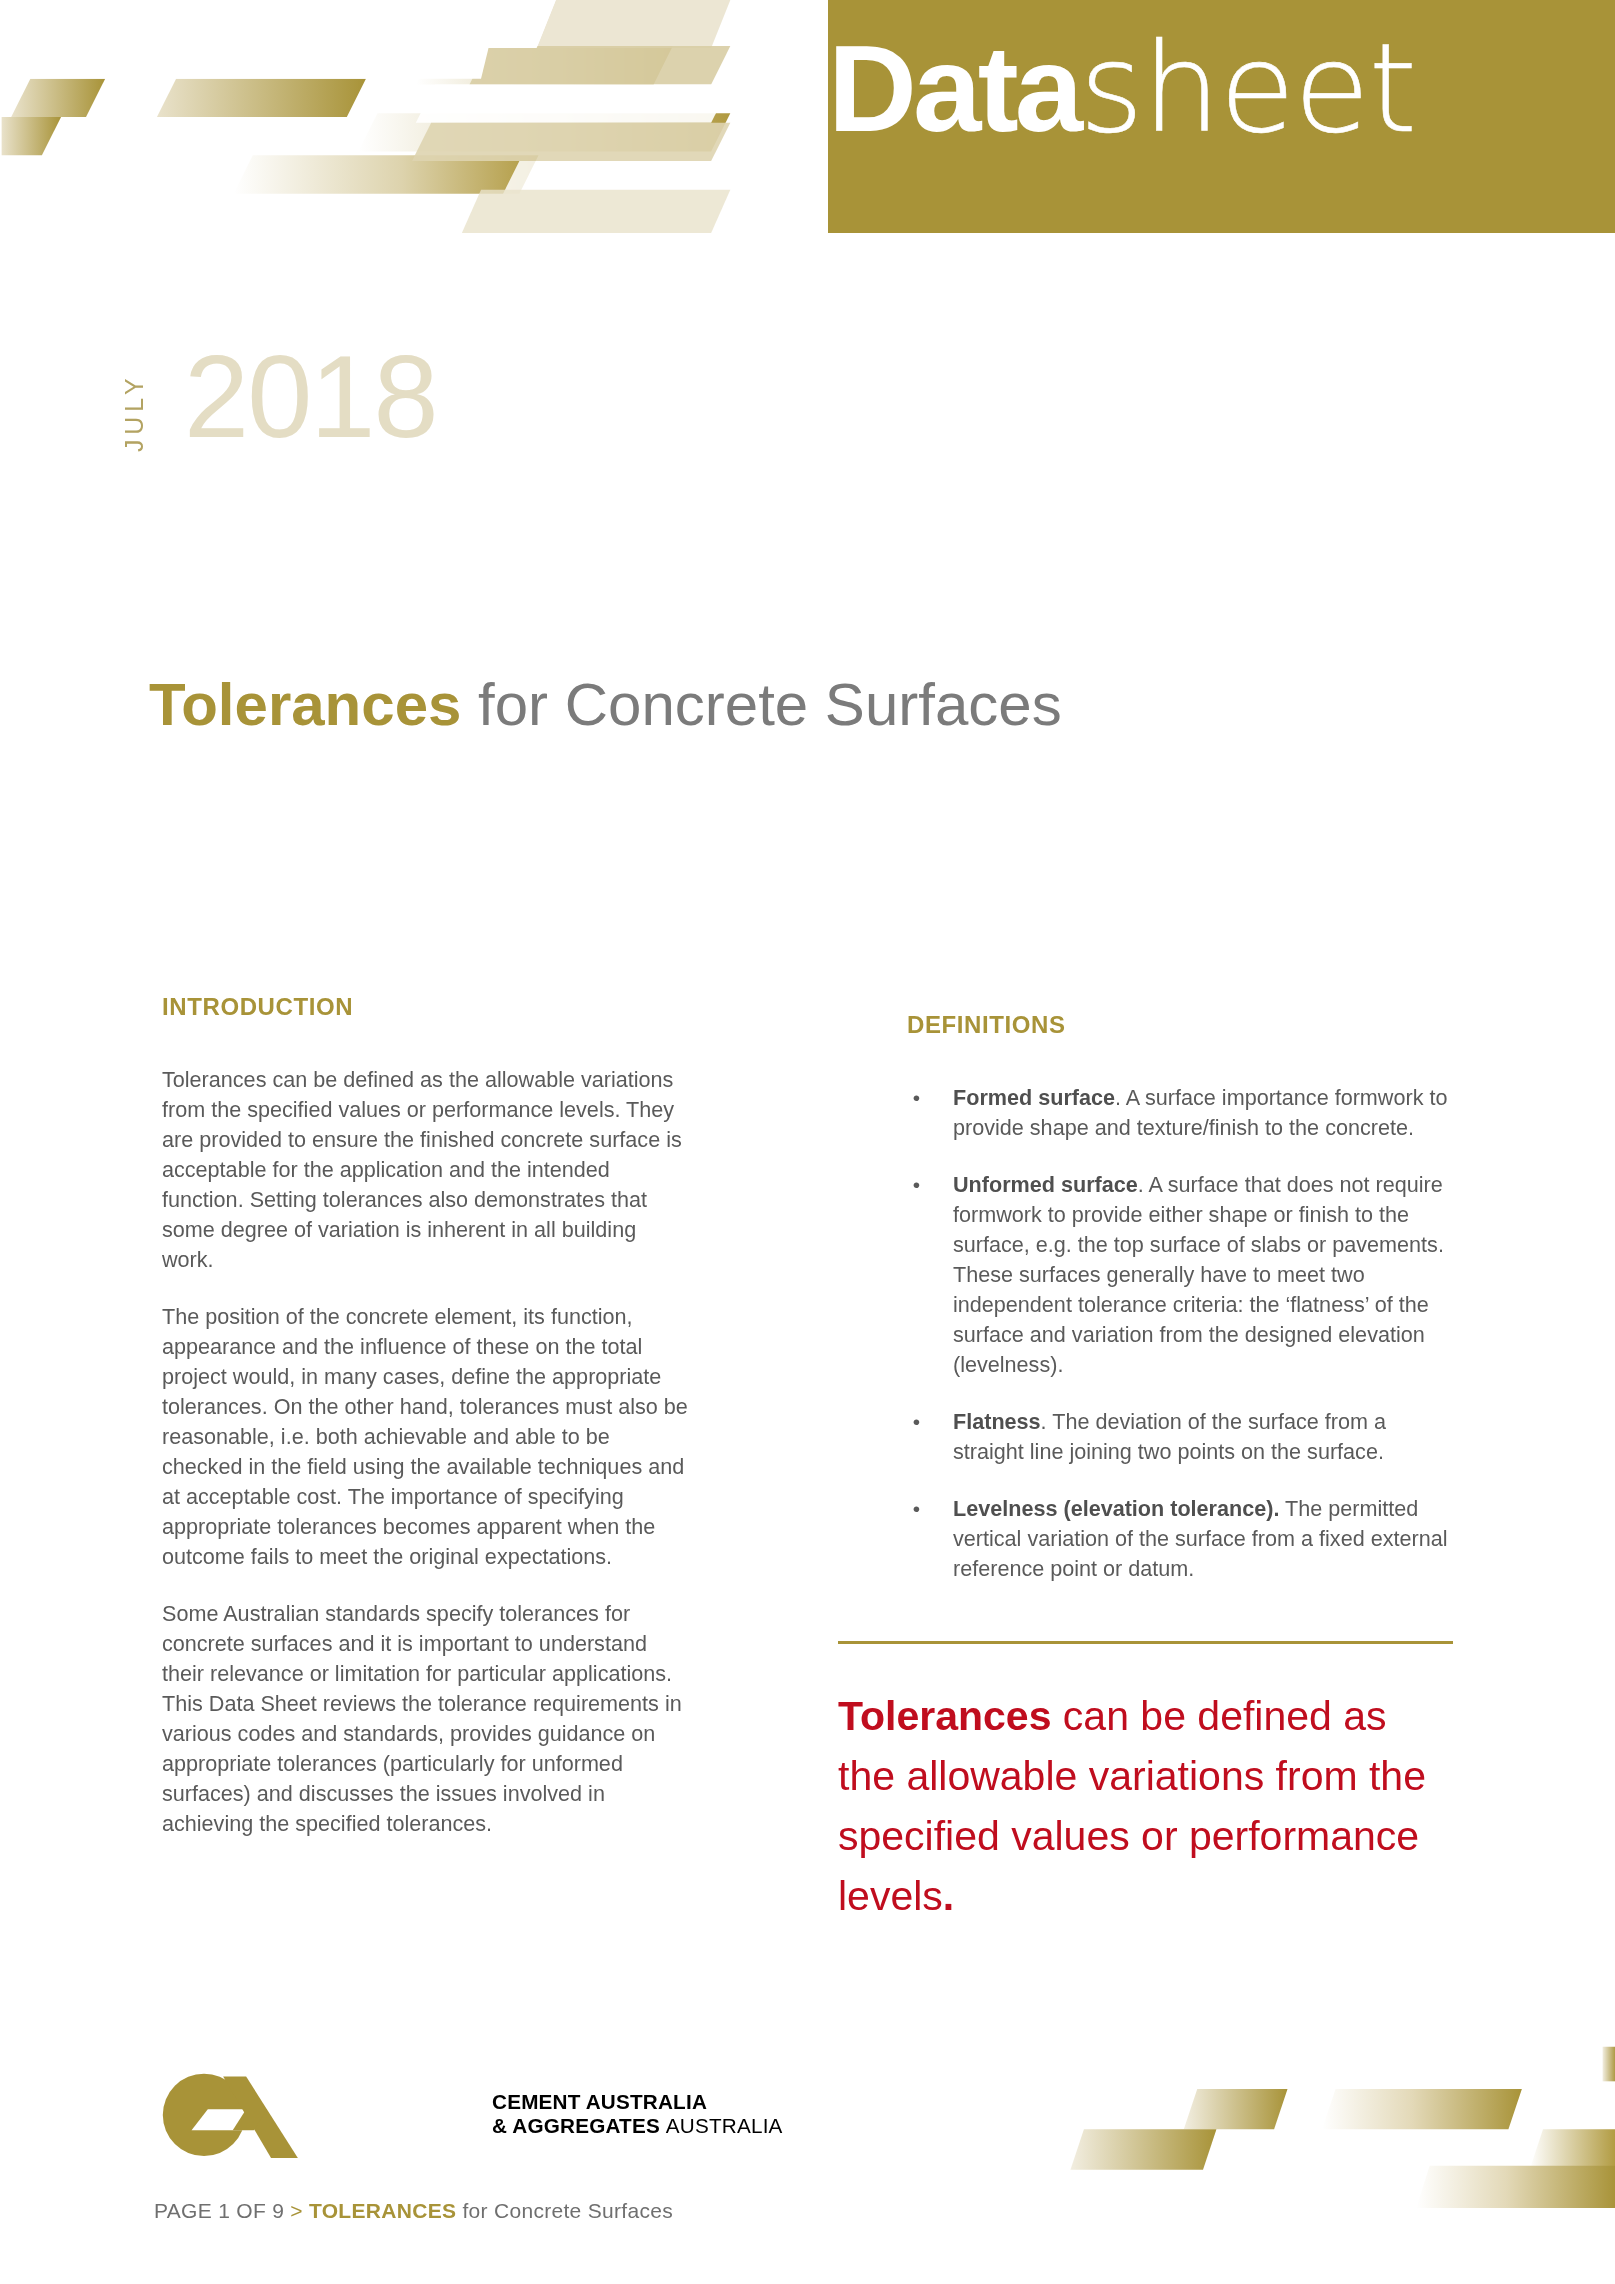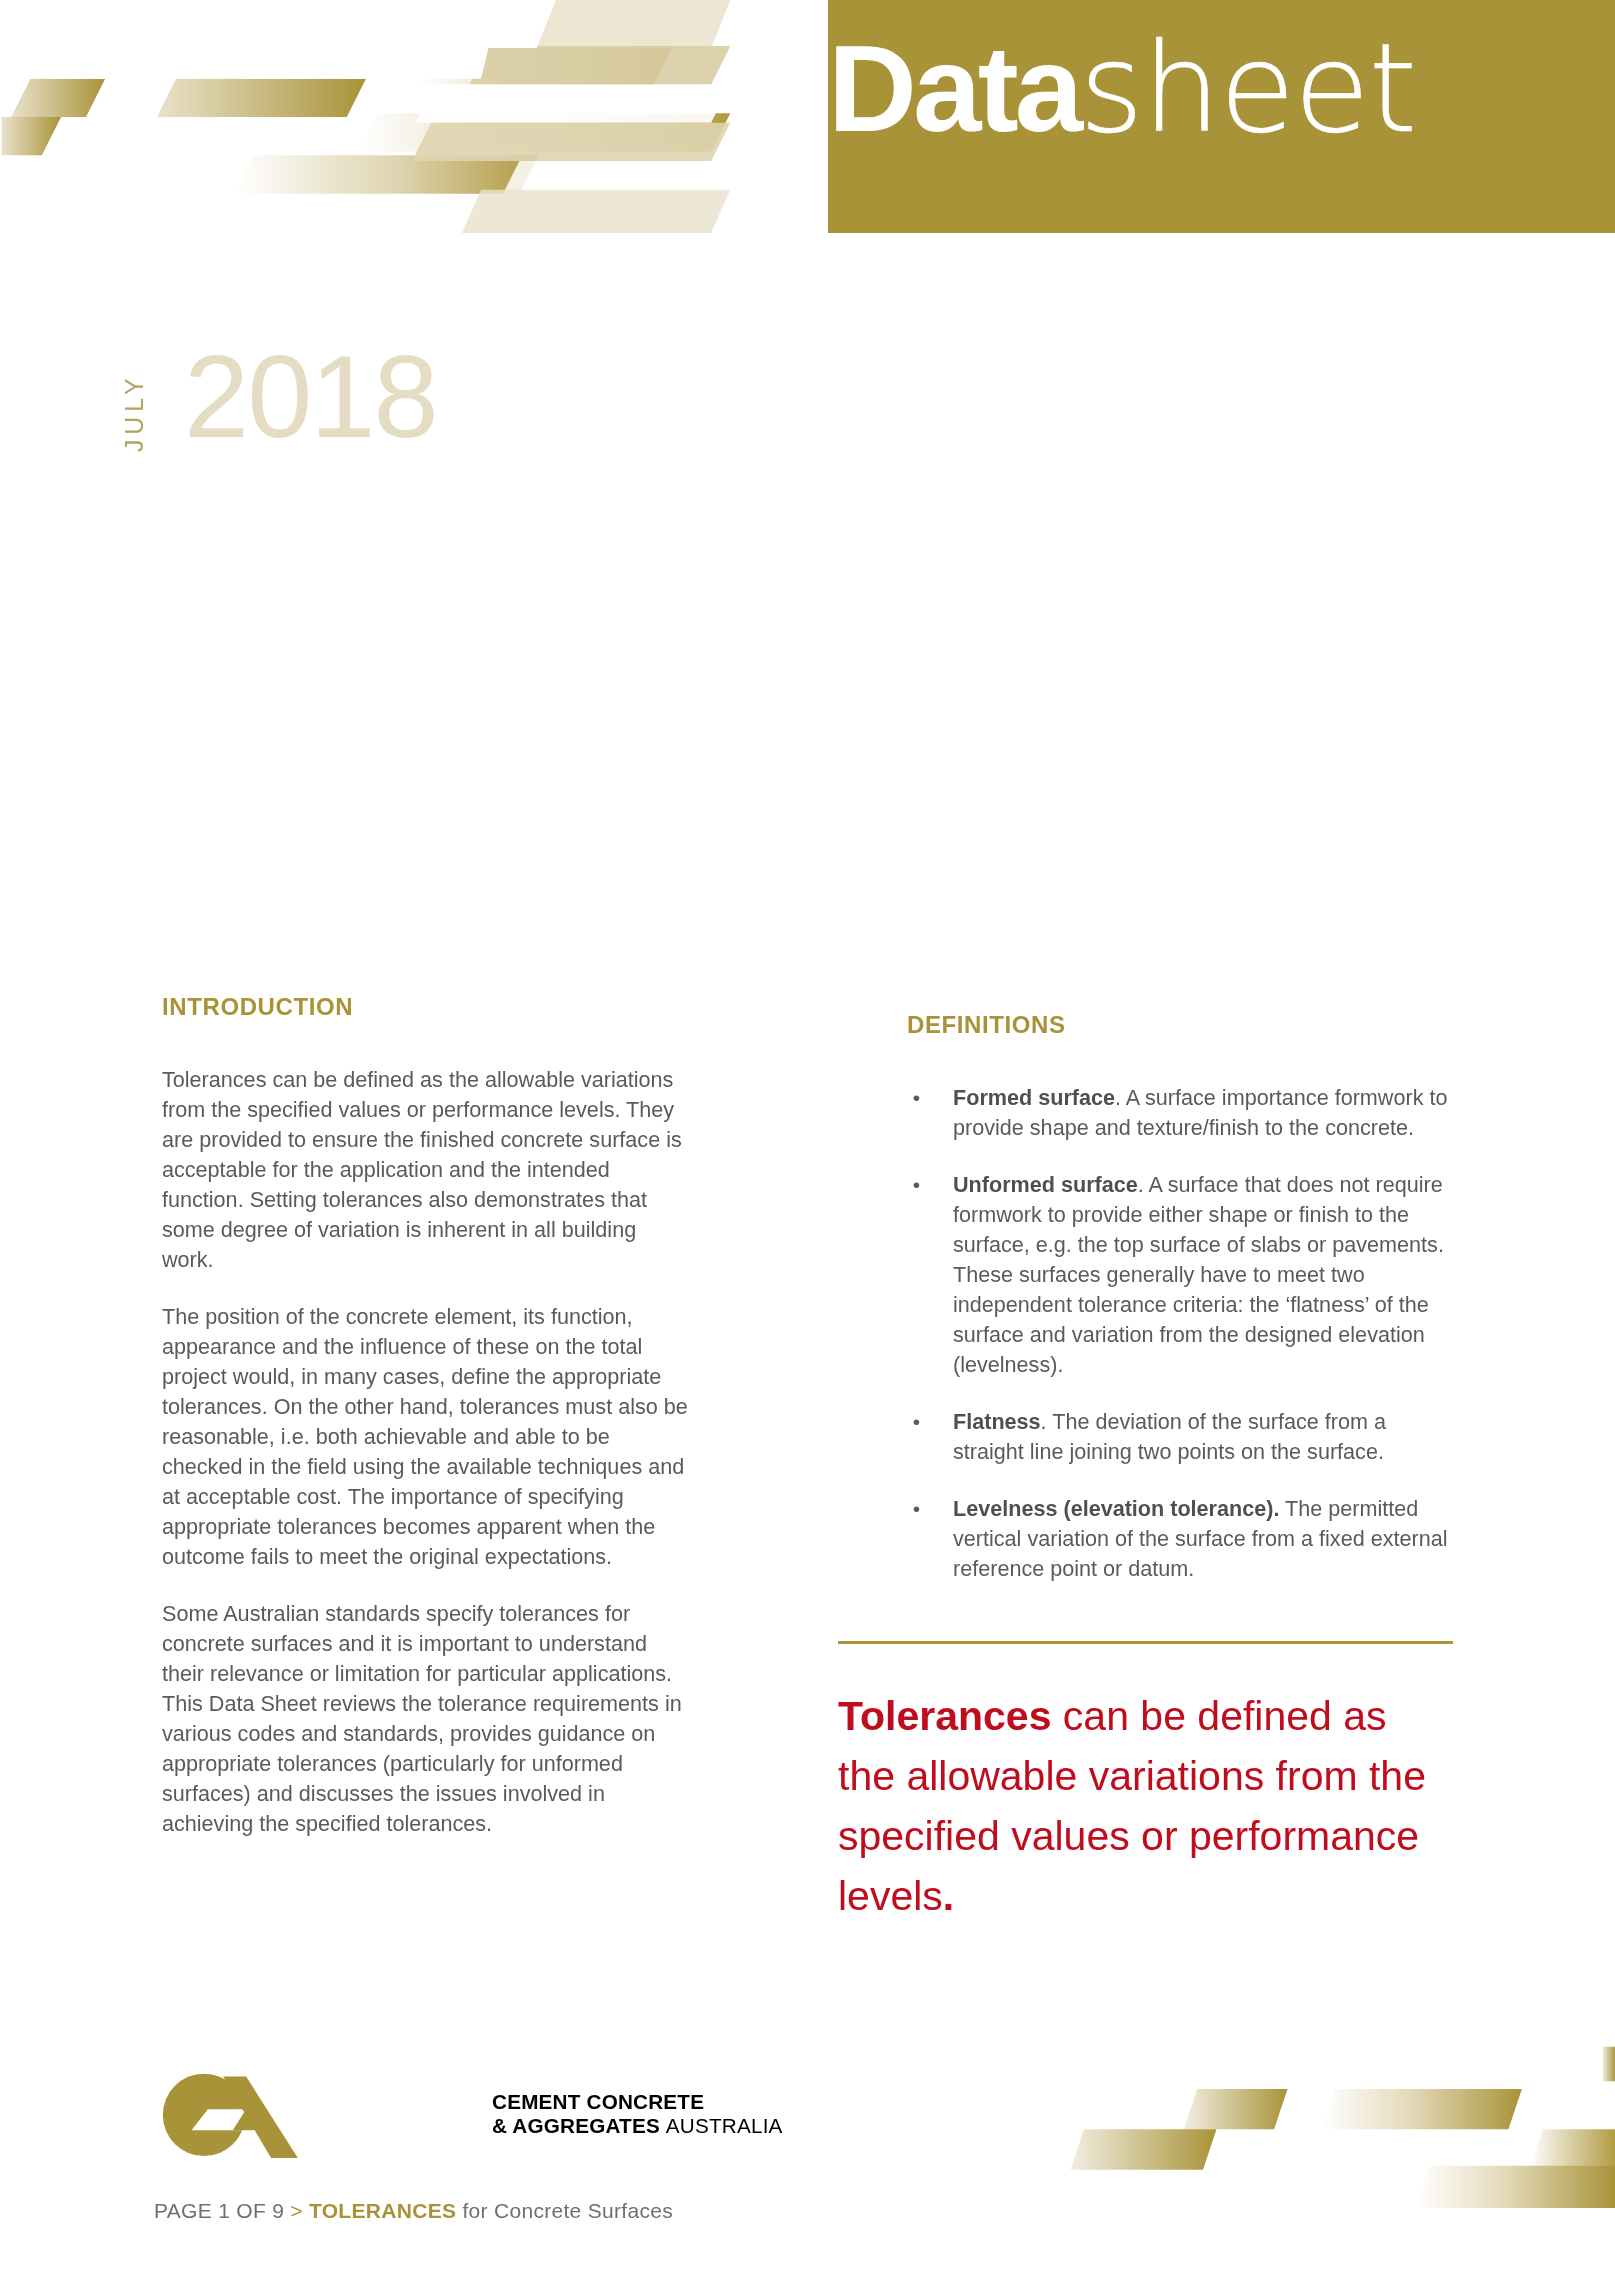--- a/index.html
+++ b/index.html
@@ -286,20 +286,23 @@
     <div class="datasheet-word">
       <span class="ds-data">Data</span><span class="ds-sheet">sheet</span>
     </div>
   </div>
 
   <div class="date-block">
     <div class="date-month">JULY</div>
     <div class="date-year">2018</div>
   </div>
 
+  <div class="doc-title">
+    <span class="title-strong">Tolerances</span><span class="title-rest"> for Concrete Surfaces</span>
+  </div>
 
   <div class="col-left">
     <h2 class="section-head">INTRODUCTION</h2>
     <p class="body-p">Tolerances can be defined as the allowable variations from the specified values or performance levels. They are provided to ensure the finished concrete surface is acceptable for the application and the intended function. Setting tolerances also demonstrates that some degree of variation is inherent in all building work.</p>
     <p class="body-p">The position of the concrete element, its function, appearance and the influence of these on the total project would, in many cases, define the appropriate tolerances. On the other hand, tolerances must also be reasonable, i.e. both achievable and able to be checked in the field using the available techniques and at acceptable cost. The importance of specifying appropriate tolerances becomes apparent when the outcome fails to meet the original expectations.</p>
     <p class="body-p">Some Australian standards specify tolerances for concrete surfaces and it is important to understand their relevance or limitation for particular applications. This Data Sheet reviews the tolerance requirements in various codes and standards, provides guidance on appropriate tolerances (particularly for unformed surfaces) and discusses the issues involved in achieving the specified tolerances.</p>
   </div>
 
   <div class="col-right">
     <h2 class="section-head">DEFINITIONS</h2>
@@ -329,21 +332,21 @@
   </div>
 
   <div class="footer-logo">
     <svg class="logo-mark" viewBox="0 0 175 95">
       <circle cx="52" cy="50" r="43" fill="#a89338"></circle>
       <polygon points="39,66 56,44 98,44 98,66" fill="#ffffff"></polygon>
       <polygon points="72,10 96,10 150,95 122,95" fill="#a89338"></polygon>
       <polygon points="96,44 118,44 104,66 82,66" fill="#a89338"></polygon>
     </svg>
     <div class="logo-text">
-      <div><span class="lt-bold">CEMENT CONCRETE</span></div>
+      <div><span class="lt-bold">CEMENT AUSTRALIA</span></div>
       <div><span class="lt-bold">&amp; AGGREGATES </span><span class="lt-reg">AUSTRALIA</span></div>
     </div>
   </div>
 
   <div class="footer-note">
     <span>PAGE 1 OF 9</span>
     <span class="fn-sep">&gt;</span>
     <span class="fn-gold">TOLERANCES</span><span> for Concrete Surfaces</span>
   </div>
 

